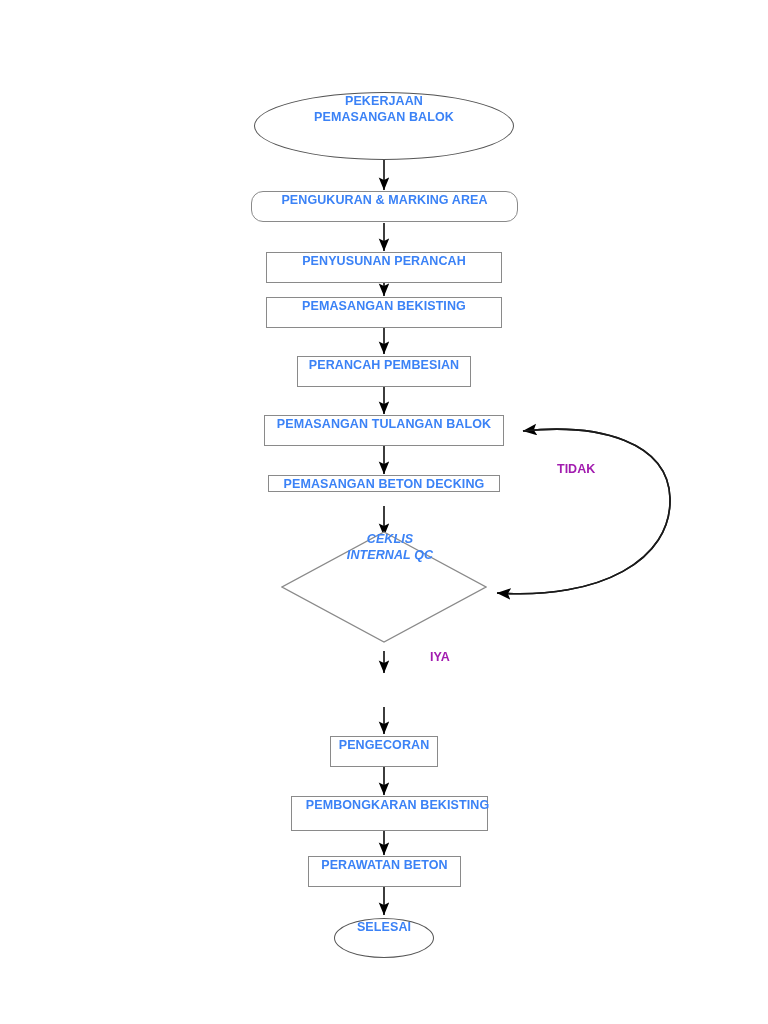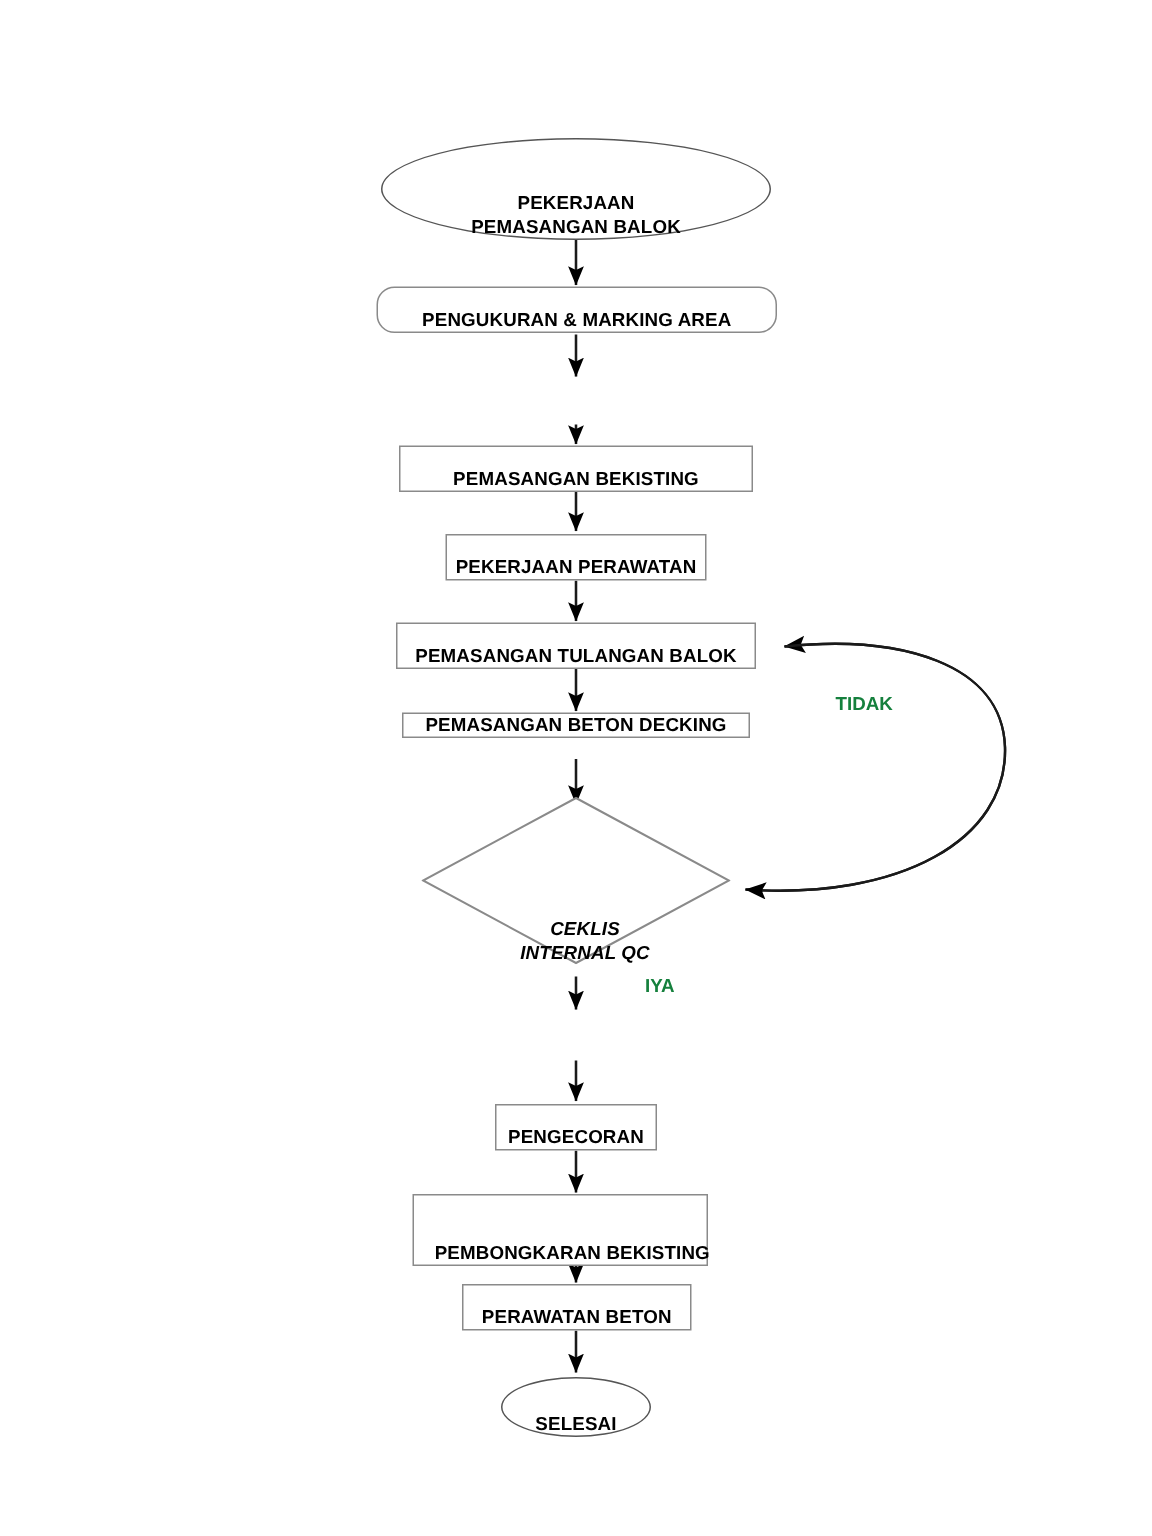--- a/index.html
+++ b/index.html
@@ -26,27 +26,27 @@
     left: 0;
     top: 0;
     width: 768px;
     height: 1024px;
     pointer-events: none;
   }
   .node {
     position: absolute;
     box-sizing: border-box;
     display: flex;
-    align-items: flex-end;
+    align-items: flex-start;
     justify-content: center;
     text-align: center;
     font-weight: bold;
     letter-spacing: 0.1px;
     line-height: 1.28;
-    color: #000000;
+    color: #3b82f6;
     z-index: 2;
   }
   .process {
     border: 1px solid #8a8a8a;
     background: #ffffff;
     font-size: 12.5px;
     white-space: nowrap;
   }
   .terminator {
     border: 1px solid #555555;
@@ -67,21 +67,21 @@
   }
   .decision .decision-text {
     position: relative;
     z-index: 1;
     transform: translateX(6px);
   }
   .edge-label {
     position: absolute;
     font-size: 12.5px;
     font-weight: bold;
-    color: #15803d;
+    color: #a21caf;
     white-space: nowrap;
     z-index: 3;
   }
   .stack-line { display: block; }
 </style>
 </head>
 <body>
 
 <div id="flowchart-canvas">
 
@@ -120,27 +120,30 @@
     <span>
       <span class="stack-line">PEKERJAAN</span>
       <span class="stack-line">PEMASANGAN BALOK</span>
     </span>
   </div>
 
   <div class="node process" style="left:251px; top:191px; width:267px; height:31px;border-radius:12px;">
     <span>PENGUKURAN &amp; MARKING AREA</span>
   </div>
 
+  <div class="node process" style="left:266px; top:252px; width:236px; height:31px;">
+    <span>PENYUSUNAN PERANCAH</span>
+  </div>
 
   <div class="node process" style="left:266px; top:297px; width:236px; height:31px;">
     <span>PEMASANGAN BEKISTING</span>
   </div>
 
   <div class="node process" style="left:297px; top:356px; width:174px; height:31px;">
-    <span>PEKERJAAN PERAWATAN</span>
+    <span>PERANCAH PEMBESIAN</span>
   </div>
 
   <div class="node process" style="left:264px; top:415px; width:240px; height:31px;">
     <span>PEMASANGAN TULANGAN BALOK</span>
   </div>
 
   <div class="node process" style="left:268px; top:475px; width:232px; height:17px;">
     <span>PEMASANGAN BETON DECKING</span>
   </div>
 
@@ -152,21 +155,21 @@
       <span class="stack-line">CEKLIS</span>
       <span class="stack-line">INTERNAL QC</span>
     </span>
   </div>
 
 
   <div class="node process" style="left:330px; top:736px; width:108px; height:31px;">
     <span>PENGECORAN</span>
   </div>
 
-  <div class="node process" style="left:275px; top:796px; width:197px; height:48px;padding-left:16px;">
+  <div class="node process" style="left:291px; top:796px; width:197px; height:35px;padding-left:16px;">
     <span>PEMBONGKARAN BEKISTING</span>
   </div>
 
   <div class="node process" style="left:308px; top:856px; width:153px; height:31px;">
     <span>PERAWATAN BETON</span>
   </div>
 
   <div class="node terminator" style="left:334px; top:918px; width:100px; height:40px;">
     <span>SELESAI</span>
   </div>

